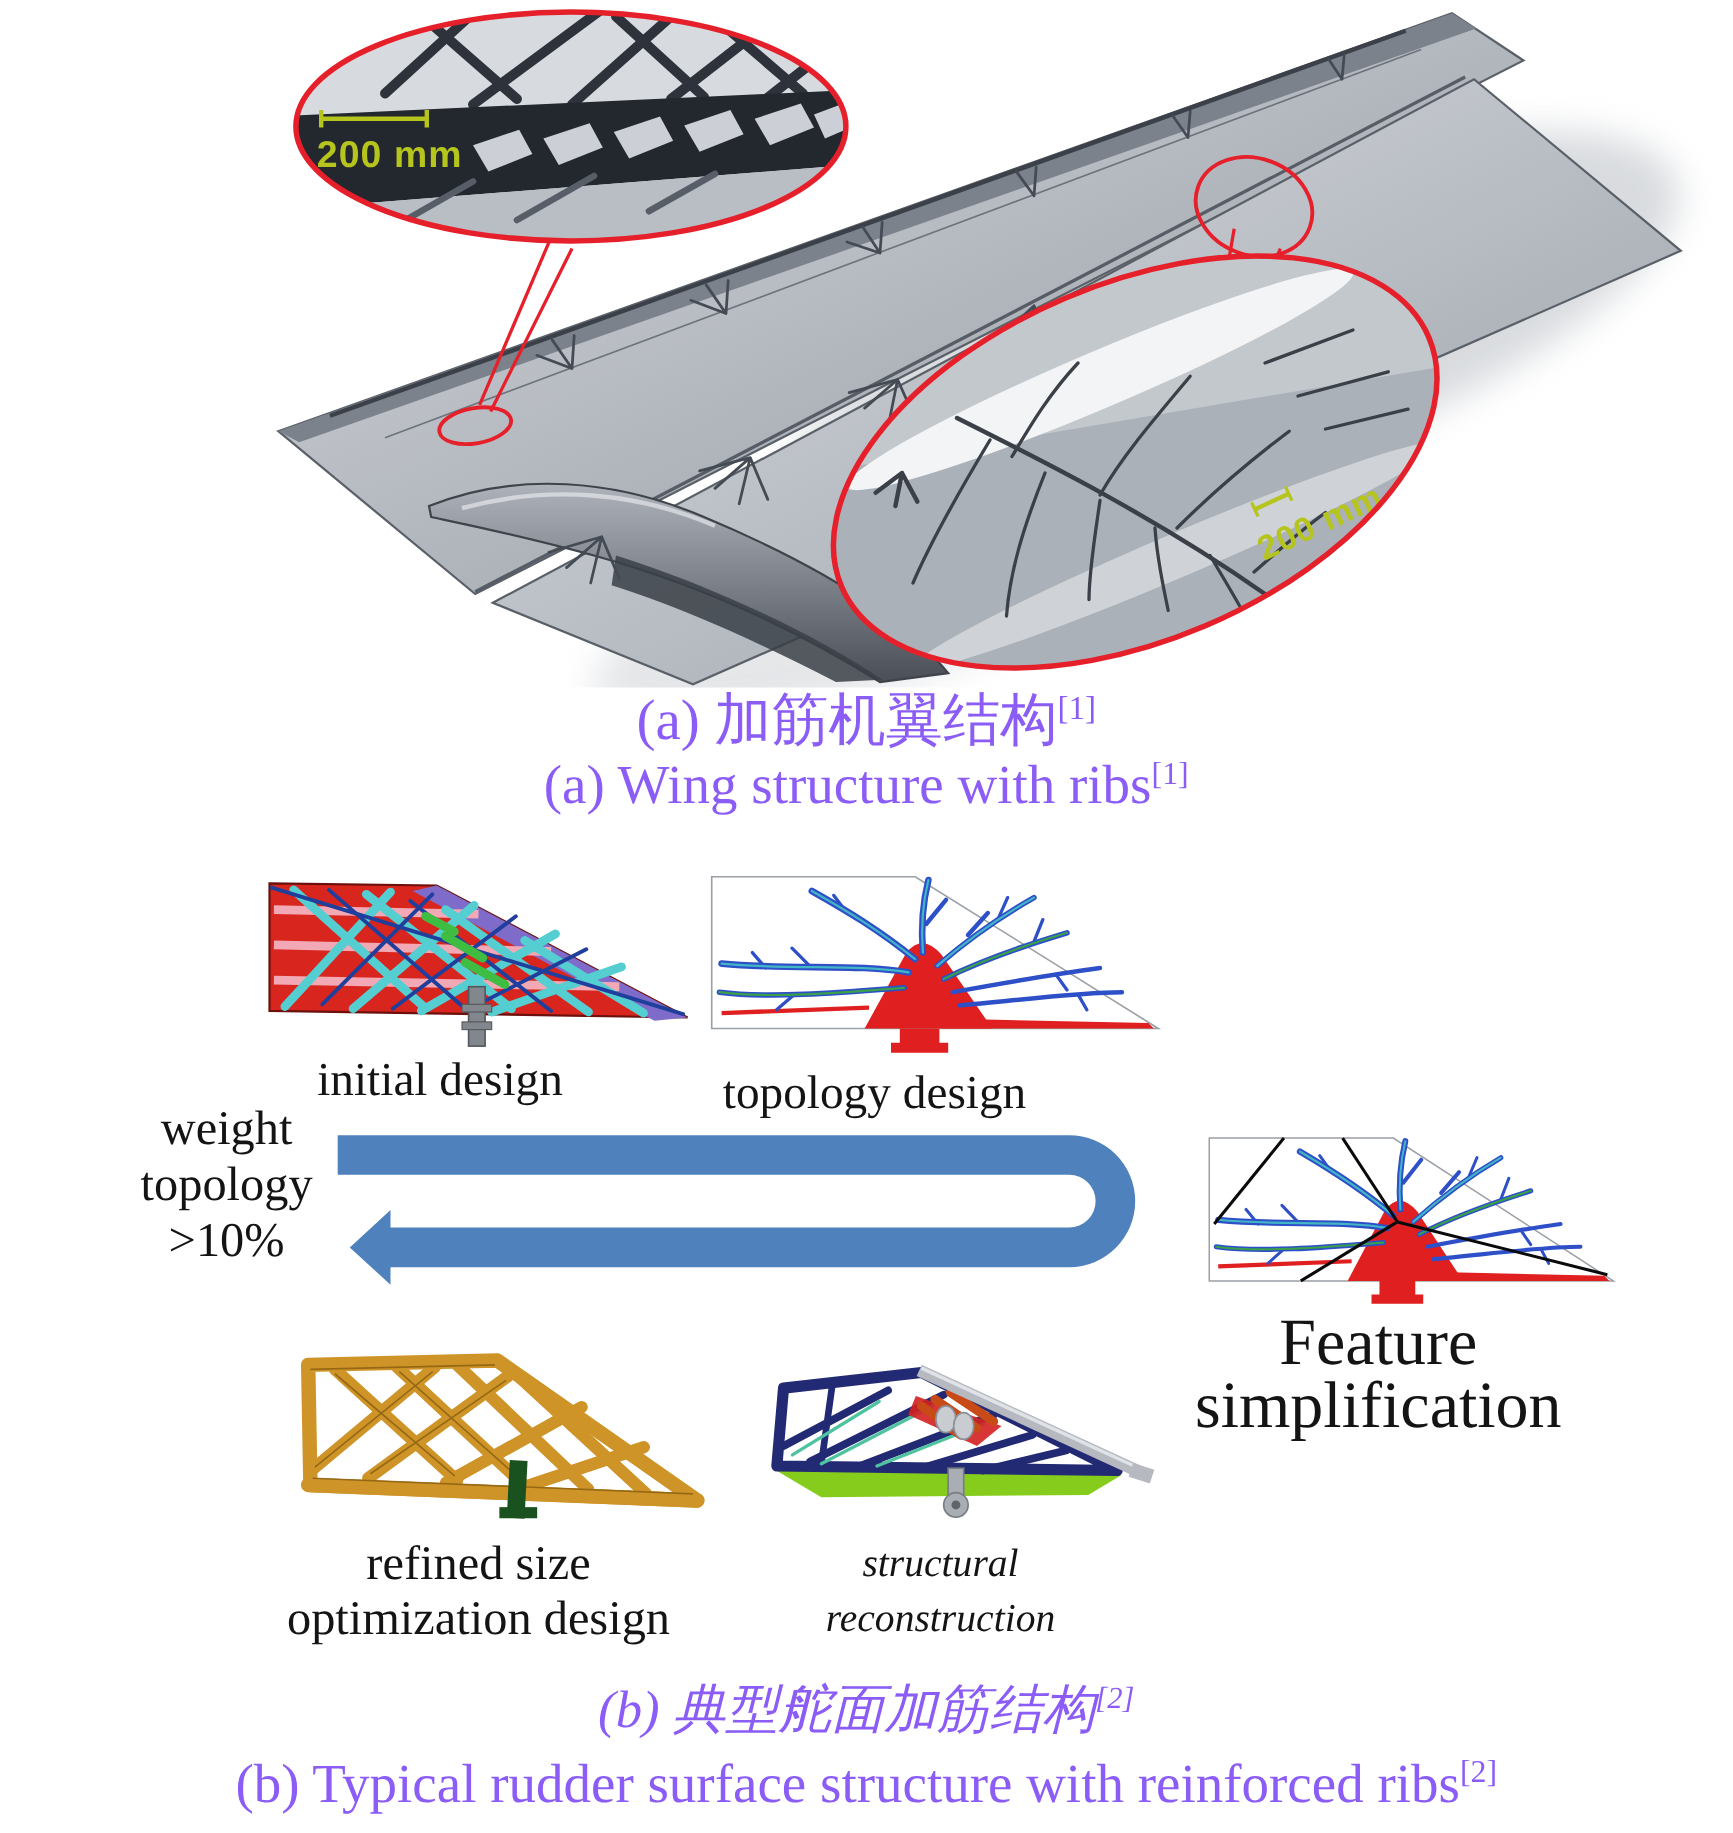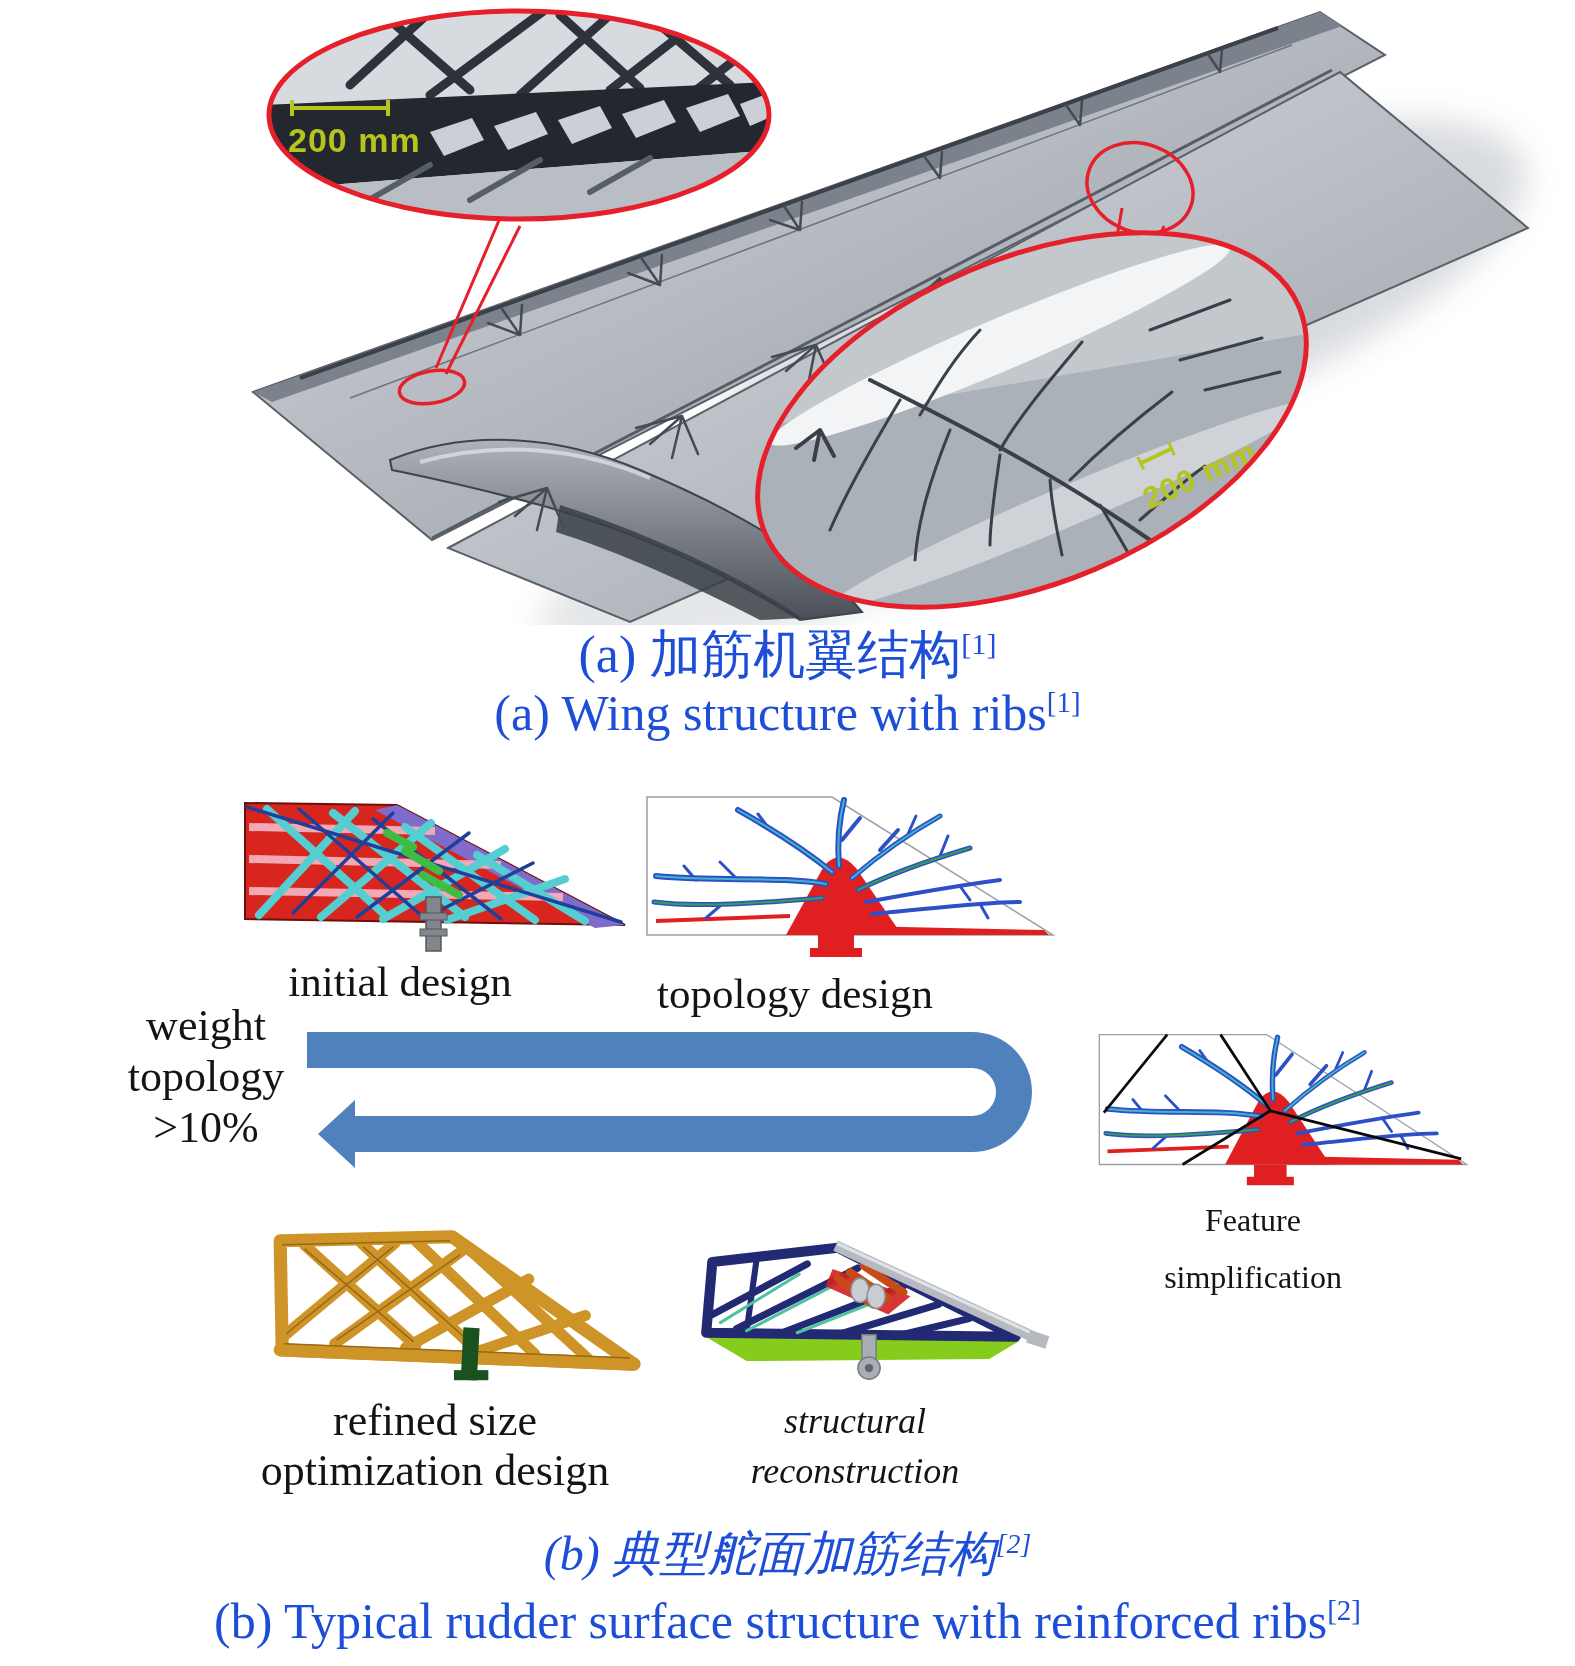--- a/index.html
+++ b/index.html
@@ -4,32 +4,32 @@
 <style>
   :root{
     --callout-red:#e6202b;
     --scale-yellow:#b6c41e;
     --arrow-blue:#4f81bd;
   }
   html,body{margin:0;padding:0;background:#ffffff;}
   #canvas{position:relative;width:1575px;height:1666px;background:#ffffff;overflow:hidden;
           font-family:"Liberation Serif","DejaVu Serif",serif;color:#121212;border-radius:20px;}
   .abs{position:absolute;}
-  .serif{font-family:"Liberation Serif","DejaVu Serif",serif;color:#1d4ed8;}
+  .serif{font-family:"Liberation Serif","DejaVu Serif",serif;color:#8b5cf6;}
   .caption{width:1575px;left:0;text-align:center;white-space:nowrap;}
   .cap-a-zh{top:620px;font-size:52px;}
   .cap-a-en{top:684px;font-size:50px;}
   .cap-b-zh{top:1522px;font-size:48px;font-style:italic;}
   .cap-b-en{top:1592px;font-size:50px;}
   sup.ref{font-size:58%;vertical-align:super;line-height:0;}
   .blabel{text-align:center;font-size:43px;line-height:52px;color:#141414;}
   .lab-initial{left:180px;top:956px;width:440px;}
   .lab-topology{left:575px;top:956px;width:440px;margin-top:12px;}
   .lab-weight{left:46px;top:1000px;width:320px;line-height:51px;font-size:44px;}
-  .lab-feature{left:1063px;top:1192px;width:380px;line-height:57px;font-size:32px;}
+  .lab-feature{left:1063px;top:1192px;width:380px;line-height:57px;font-size:60px;}
   .lab-refined{left:205px;top:1396px;width:460px;line-height:50px;font-size:44px;text-align:center;}
   .lab-structural{left:635px;top:1396px;width:440px;line-height:50px;font-size:36px;font-style:italic;}
   svg{display:block;}
   .scaletext{font-family:"Liberation Sans","DejaVu Sans",sans-serif;font-weight:bold;
              fill:var(--scale-yellow);letter-spacing:1px;}
   .redline{stroke:var(--callout-red);fill:none;}
 </style>
 </head>
 <body>
 

